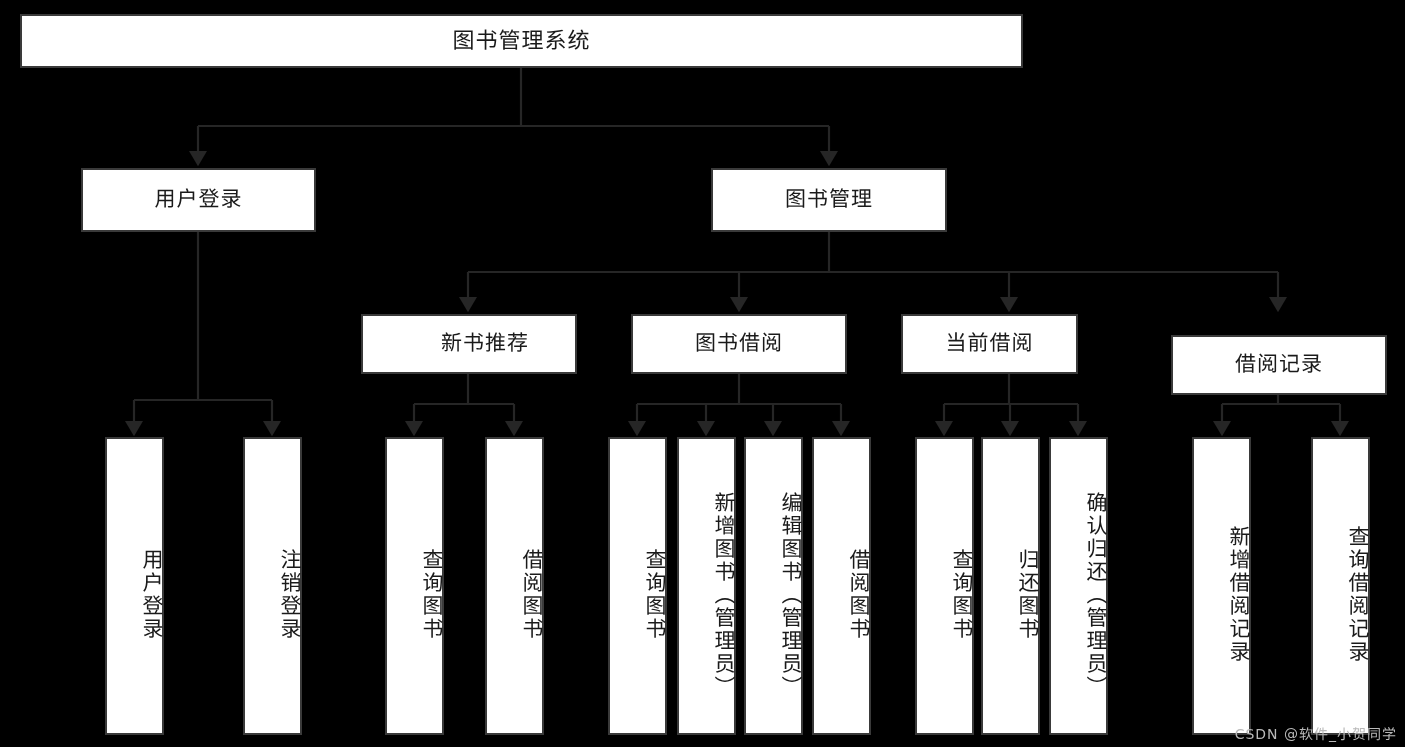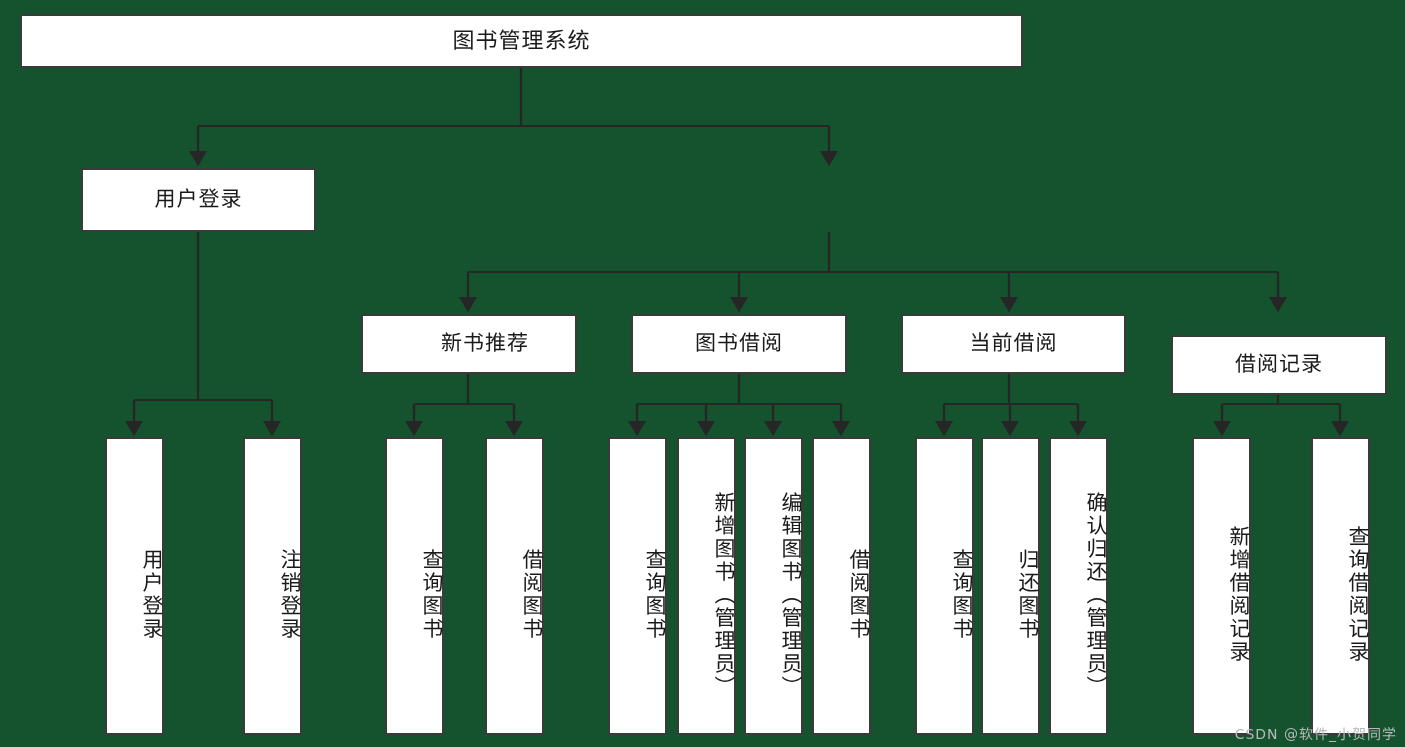--- a/index.html
+++ b/index.html
@@ -6,21 +6,21 @@
   html,body{margin:0;padding:0;}
   body{
     width:1405px;height:747px;
     background:#ffffff;
     font-family:"DejaVu Sans","Liberation Sans",sans-serif;
     overflow:hidden;
   }
   #canvas{
     position:relative;
     width:1405px;height:747px;
-    background:#14532d;
+    background:#000000;
   }
   
   #wires{
     position:absolute;left:0;top:0;
     width:1405px;height:747px;
     pointer-events:none;
   }
   
   .node{
     position:absolute;
@@ -119,26 +119,27 @@
       <path d="M1222,404 L1340,404"></path>
       <path d="M1222,404 L1222,428" marker-end="url(#arw)"></path>
       <path d="M1340,404 L1340,428" marker-end="url(#arw)"></path>
     </g>
   </svg>
 
   <div class="node h root" style="left:20px;top:14px;width:1003px;height:54px;">图书管理系统</div>
 
   <div class="node h" style="left:81px;top:168px;width:235px;height:64px;">用户登录</div>
 
+  <div class="node h" style="left:711px;top:168px;width:236px;height:64px;">图书管理</div>
 
   <div class="node h" style="left:361px;top:314px;width:216px;height:60px;padding-left:32px;">新书推荐</div>
 
   <div class="node h" style="left:631px;top:314px;width:216px;height:60px;">图书借阅</div>
 
-  <div class="node h" style="left:901px;top:314px;width:225px;height:60px;">当前借阅</div>
+  <div class="node h" style="left:901px;top:314px;width:177px;height:60px;">当前借阅</div>
 
   <div class="node h" style="left:1171px;top:314px;width:216px;height:60px;margin-top:21px;">借阅记录</div>
 
   <div class="node leaf" style="left:105px;top:437px;width:59px;height:298px;">
     <span class="lbl">用户登录</span>
   </div>
 
   <div class="node leaf" style="left:243px;top:437px;width:59px;height:298px;">
     <span class="lbl">注销登录</span>
   </div>

